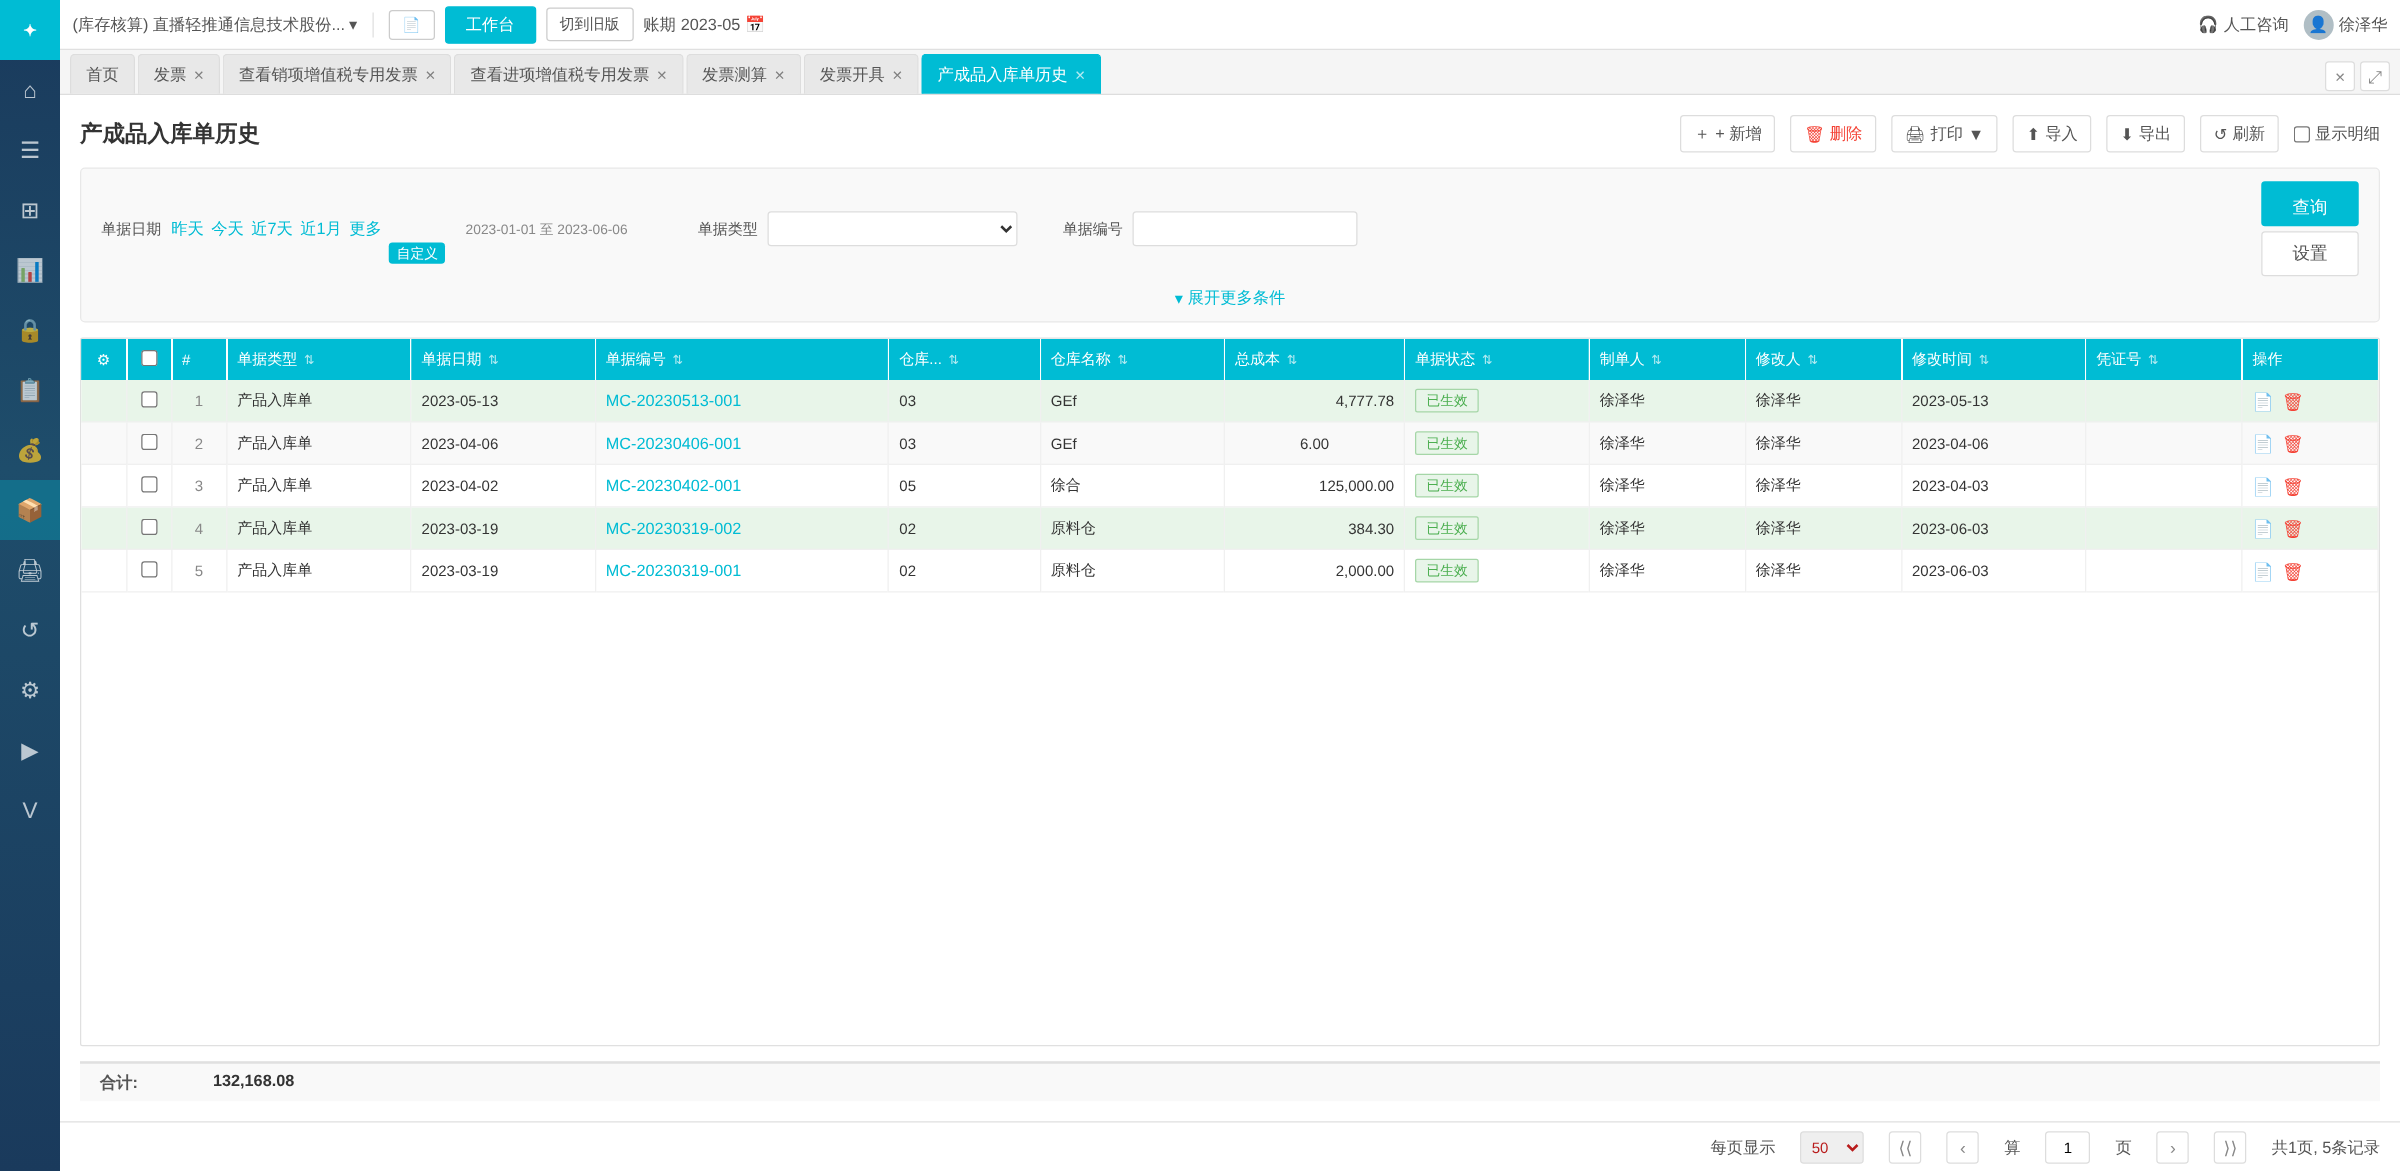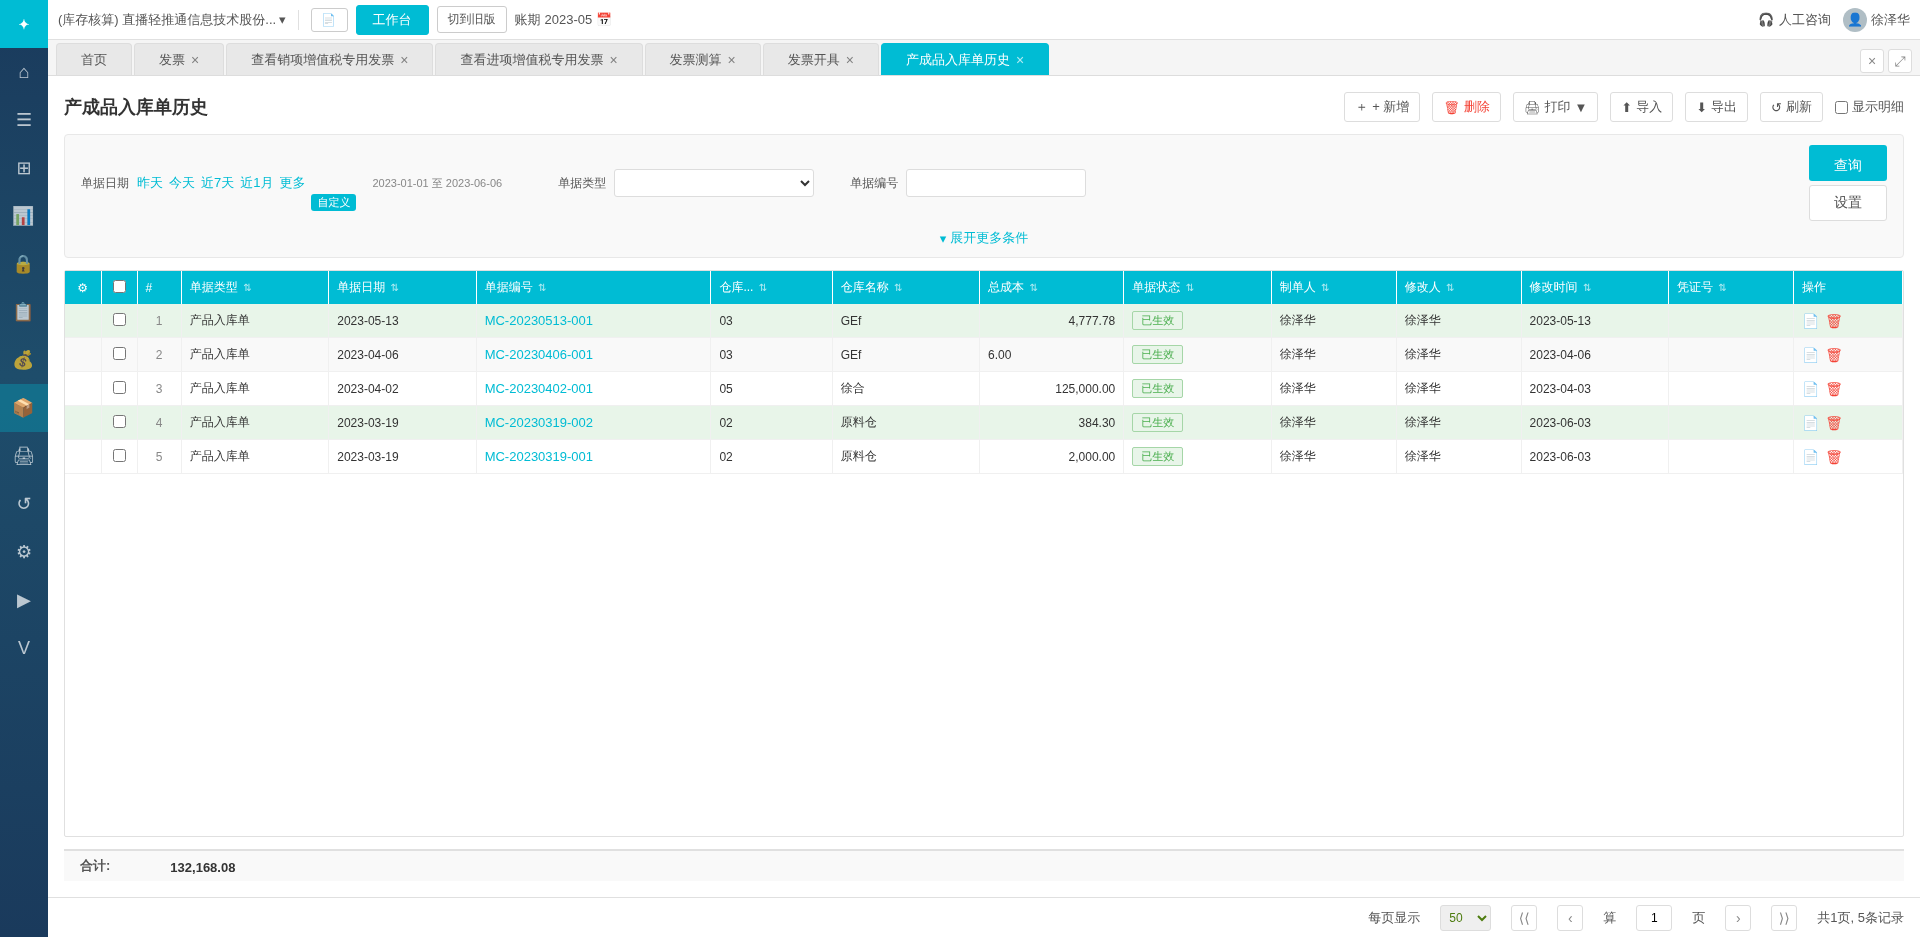--- a/index.html
+++ b/index.html
@@ -123,21 +123,21 @@
       background: #f5f5f5;
       border-bottom: 1px solid #ddd;
       display: flex;
       align-items: flex-end;
       padding-left: 8px;
       flex-shrink: 0;
       gap: 2px;
     }
     .tab {
       height: 32px;
-      padding: 0 24px;
+      padding: 0 12px;
       display: flex;
       align-items: center;
       gap: 6px;
       background: #e8e8e8;
       border: 1px solid #ddd;
       border-bottom: none;
       border-radius: 4px 4px 0 0;
       font-size: 12px;
       color: #555;
       cursor: pointer;
@@ -365,21 +365,21 @@
     .row-num { color: #888; text-align: center; }
     .checkbox-cell { text-align: center; width: 30px; }
     .settings-cell { text-align: center; width: 36px; }
     .action-icons { display: flex; gap: 6px; align-items: center; }
     .action-icon { color: #00bcd4; cursor: pointer; font-size: 14px; }
     .action-icon.delete { color: #f44336; }
 
     
     .table-footer {
       display: flex;
-      align-items: flex-end;
+      align-items: flex-start;
       border-top: 2px solid #e0e0e0;
       background: #f9f9f9;
       padding: 6px 16px;
       font-size: 12px;
       color: #555;
     }
     .total-label { font-weight: bold; }
     .total-value { margin-left: 60px; font-weight: bold; color: #333; }
 
     
@@ -395,21 +395,21 @@
       font-size: 12px;
       color: #555;
       flex-shrink: 0;
     }
     .page-size-select {
       height: 26px;
       border: 1px solid #ddd;
       border-radius: 3px;
       padding: 0 4px;
       font-size: 12px;
-      color: #4d7c0f;
+      color: #b91c1c;
     }
     .page-nav-btn {
       width: 26px;
       height: 26px;
       border: 1px solid #ddd;
       border-radius: 3px;
       background: #fff;
       display: flex;
       align-items: center;
       justify-content: center;
@@ -645,21 +645,21 @@
             </tr>
             <tr>
               <td class="settings-cell"></td>
               <td class="checkbox-cell"><input type="checkbox" style=""></td>
               <td class="row-num">2</td>
               <td>产品入库单</td>
               <td>2023-04-06</td>
               <td><span class="link-text">MC-20230406-001</span></td>
               <td>03</td>
               <td>GEf</td>
-              <td style="text-align:left;">6.00</td>
+              <td style="text-align:center;">6.00</td>
               <td><span class="status-badge status-active">已生效</span></td>
               <td>徐泽华</td>
               <td>徐泽华</td>
               <td>2023-04-06</td>
               <td></td>
               <td>
                 <div class="action-icons">
                   <span class="action-icon">📄</span>
                   <span class="action-icon delete">🗑</span>
                 </div>

